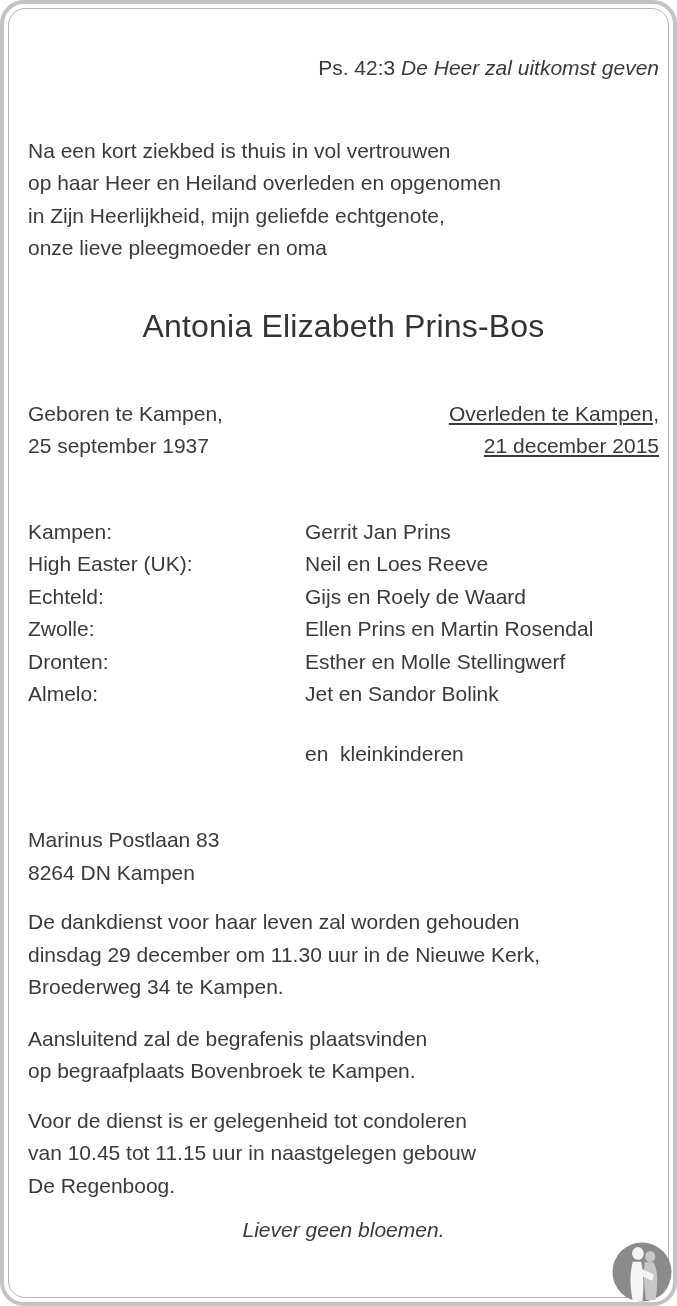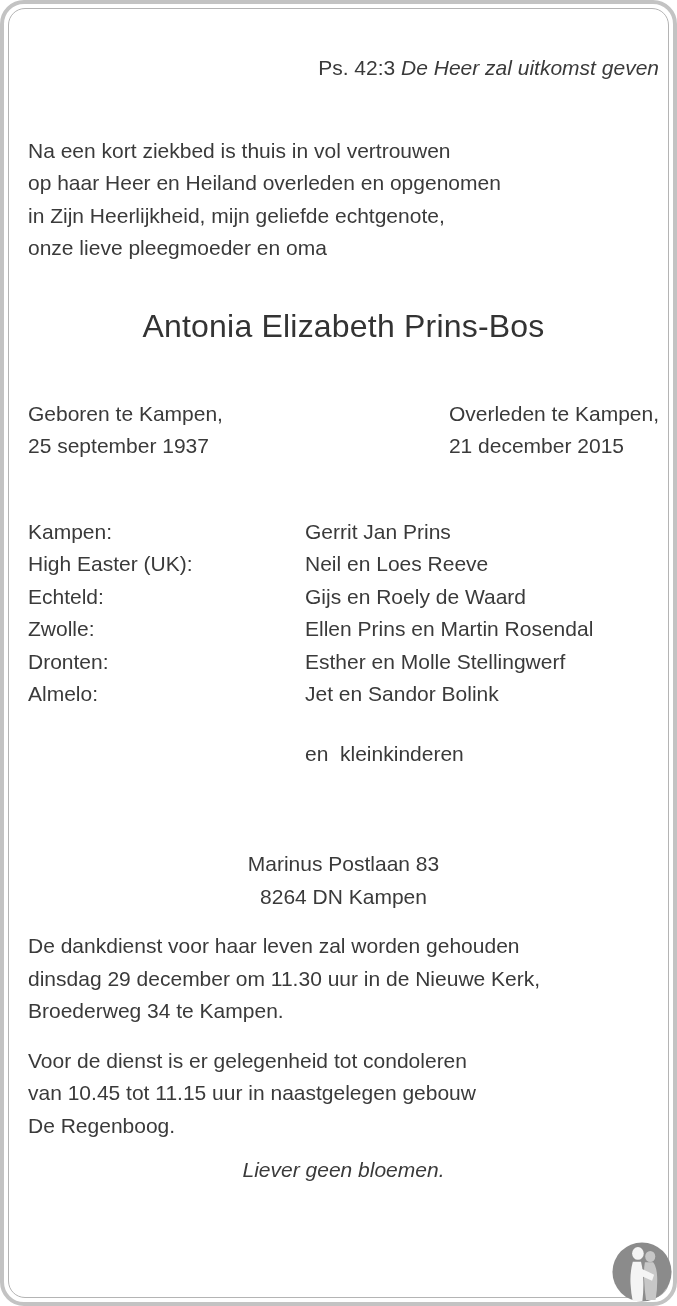--- a/index.html
+++ b/index.html
@@ -52,41 +52,40 @@
     text-align: center;
     letter-spacing: 0.2px;
     color: #333333;
   }
   .dates {
     margin-top: 49px;
     display: flex;
     justify-content: space-between;
   }
   .dates .born { text-align: left; white-space: pre-line; }
-  .dates .died { white-space: pre-line; }
+  .dates .died { text-align: right; white-space: pre-line; text-decoration: underline; }
   .family { margin-top: 53px; }
   .family-row { display: flex; }
   .family-place {
     width: 255px;
     text-align: left;
     flex: 0 0 auto;
   }
   .family-names {
     margin-left: 22px;
     text-align: left;
   }
   .grandchildren {
     margin-top: 27px;
     margin-left: 277px;
     white-space: pre-wrap;
   }
   .address {
-    margin-top: 78px;
+    margin-top: 54px;
     white-space: pre-line;
-    text-align: center;
   }
   .para { white-space: pre-line; }
   .para.service    { margin-top: 17px; }
   .para.burial     { margin-top: 19px; }
   .para.condolence { margin-top: 17px; }
   .flowers {
     margin-top: 12px;
     text-align: center;
     font-style: italic;
   }
@@ -156,20 +155,22 @@
 
     <div class="grandchildren">en  kleinkinderen</div>
 
     <div class="address">Marinus Postlaan 83
 8264 DN Kampen</div>
 
     <div class="para service">De dankdienst voor haar leven zal worden gehouden
 dinsdag 29 december om 11.30 uur in de Nieuwe Kerk,
 Broederweg 34 te Kampen.</div>
 
+    <div class="para burial">Aansluitend zal de begrafenis plaatsvinden
+op begraafplaats Bovenbroek te Kampen.</div>
 
     <div class="para condolence">Voor de dienst is er gelegenheid tot condoleren
 van 10.45 tot 11.15 uur in naastgelegen gebouw
 De Regenboog.</div>
 
     <div class="flowers">Liever geen bloemen.</div>
 
   </div>
 
   <div class="logo">

